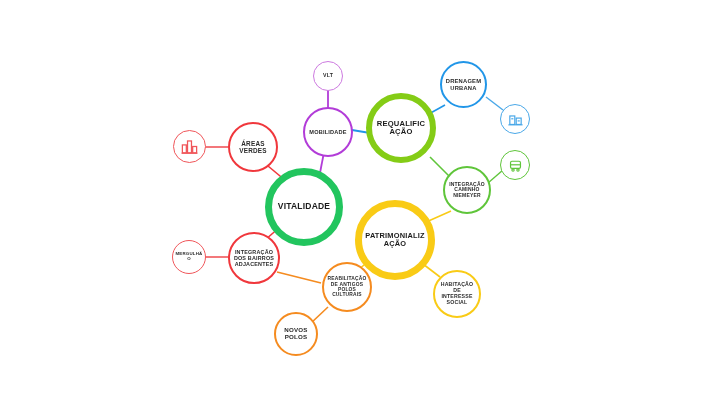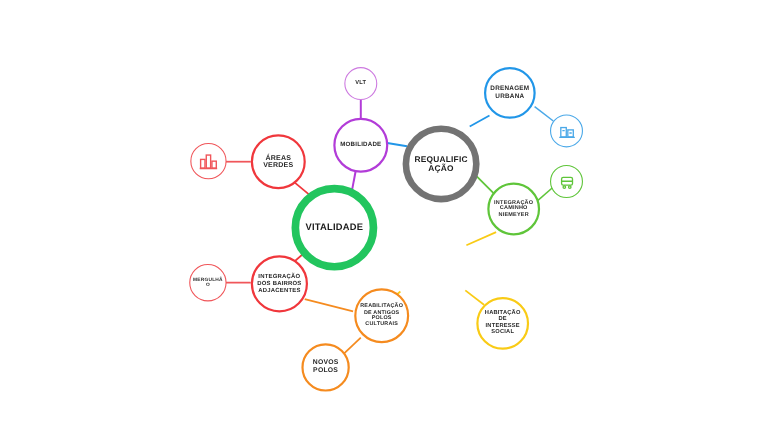--- a/index.html
+++ b/index.html
@@ -35,24 +35,27 @@
     <line x1="321" y1="283" x2="277" y2="272" stroke="#f58b1f" stroke-width="1.6"></line>
     <line x1="328" y1="307" x2="310" y2="324" stroke="#f58b1f" stroke-width="1.6"></line>
     <line x1="265" y1="240" x2="288" y2="220" stroke="#f0373c" stroke-width="1.6"></line>
     <line x1="205" y1="257" x2="228" y2="257" stroke="#f0565a" stroke-width="1.6"></line>
   </svg>
 
   <div class="node hub" style="left:265px;top:168px;width:78px;height:78px;border:7px solid #22c55e;">
     <span class="lbl" style="font-size:8.5px;">VITALIDADE</span>
   </div>
 
-  <div class="node hub" style="left:366px;top:114px;width:70px;height:70px;border:6px solid #737373;">
+  <div class="node hub" style="left:366px;top:93px;width:70px;height:70px;border:6px solid #84cc16;">
     <span class="lbl" style="font-size:7.6px;">REQUALIFICAÇÃO</span>
   </div>
 
+  <div class="node hub" style="left:355px;top:200px;width:80px;height:80px;border:7px solid #f9cb16;">
+    <span class="lbl" style="font-size:7.4px;">PATRIMONIALIZAÇÃO</span>
+  </div>
 
   <div class="node" style="left:228px;top:122px;width:50px;height:50px;border:2px solid #f0373c;">
     <span class="lbl" style="font-size:6.4px;white-space:pre-line;">ÁREAS
 VERDES</span>
   </div>
 
   <div class="node" style="left:228px;top:232px;width:52px;height:52px;border:2px solid #f0373c;">
     <span class="lbl" style="font-size:5.4px;white-space:pre-line;">INTEGRAÇÃO
 DOS BAIRROS
 ADJACENTES</span>

